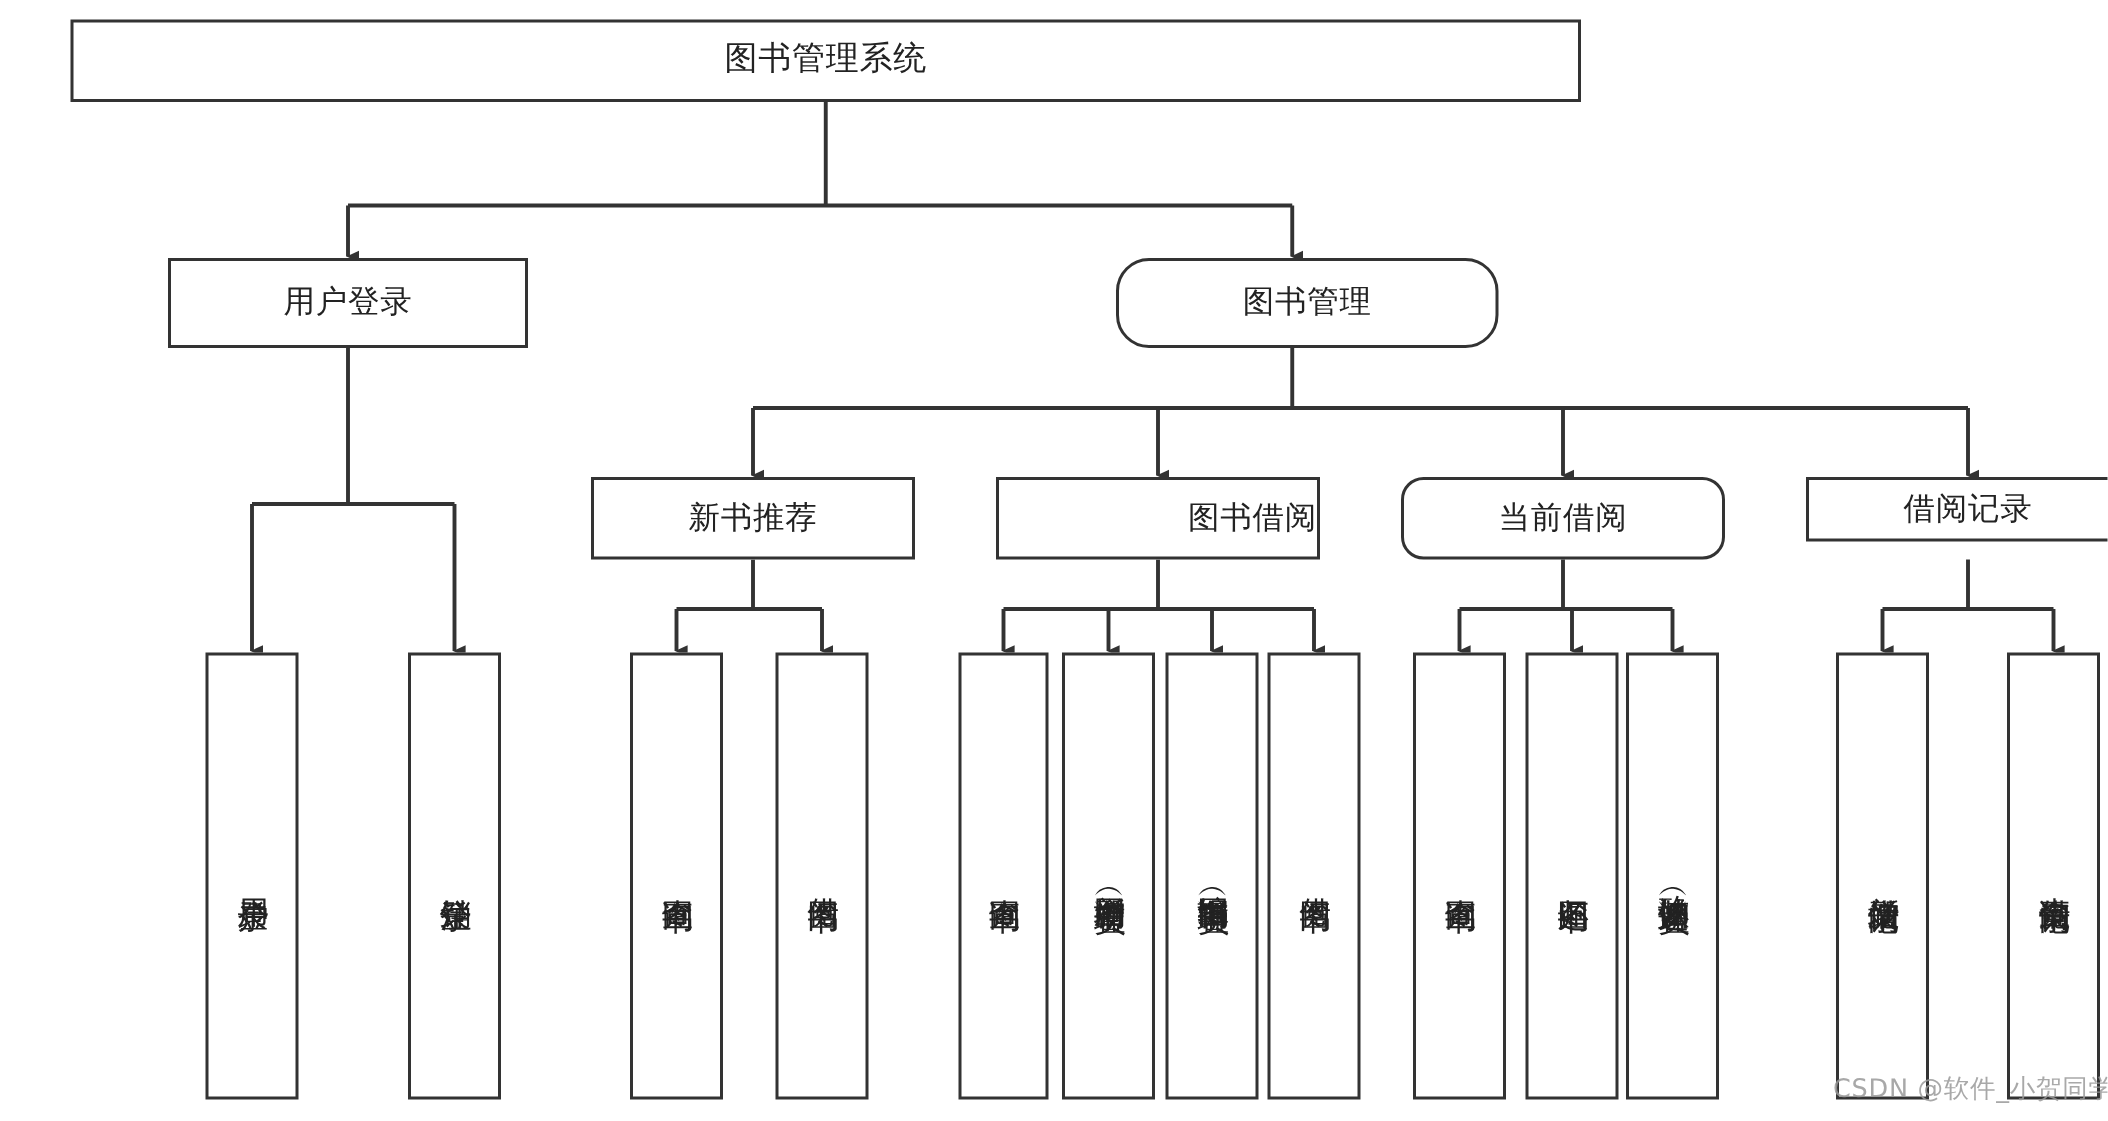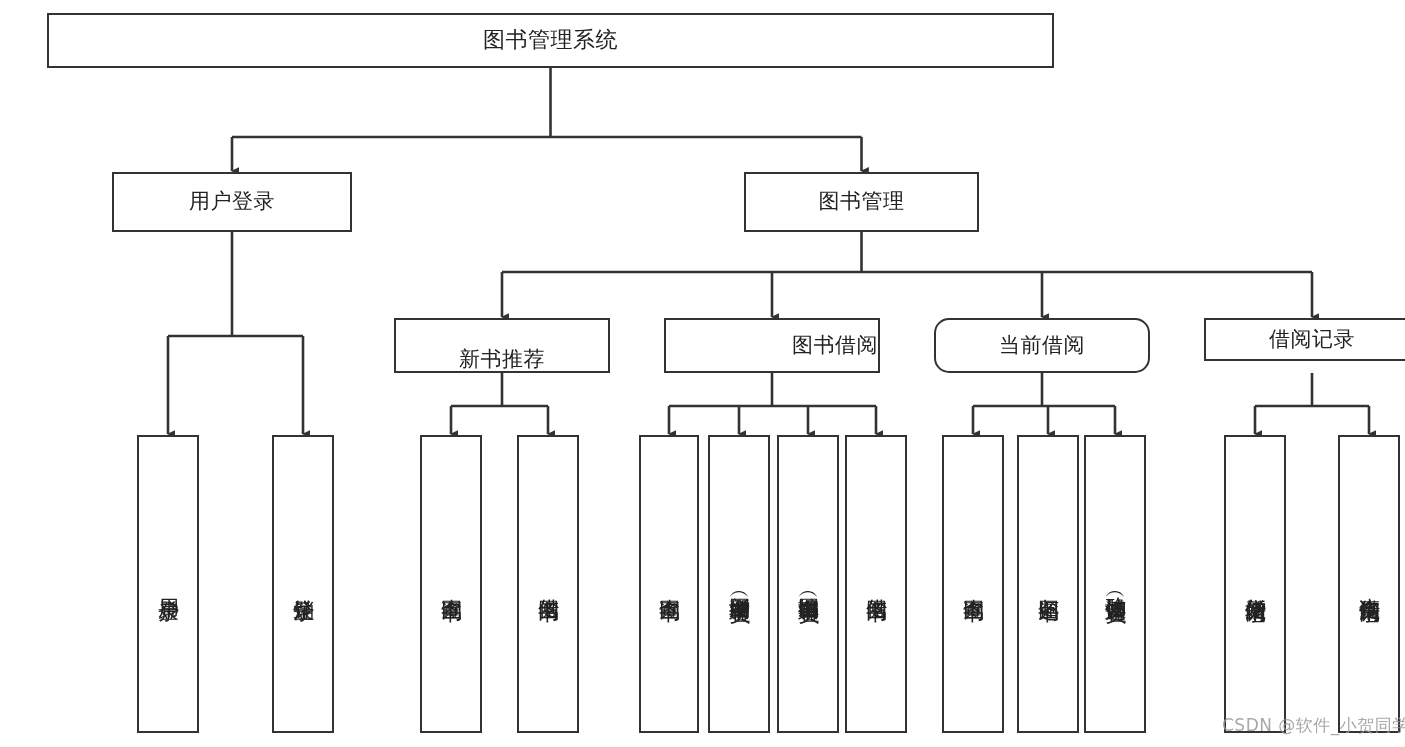--- a/index.html
+++ b/index.html
@@ -110,24 +110,24 @@
       </g>
   </svg>
 
   <div id="nodes-layer">
       <div class="node-box node-root" style="left: 15px; top: 13px; width: 1007px; height: 55px;">
         <span class="node-label-h">图书管理系统</span>
       </div>
       <div class="node-box" style="left: 80px; top: 172px; width: 240px; height: 60px;">
         <span class="node-label-h">用户登录</span>
       </div>
-      <div class="node-box" style="left: 712px; top: 172px; width: 235px; height: 60px;">
+      <div class="node-box" style="left: 712px; top: 172px; width: 255px; height: 60px; border-radius: 22px;">
         <span class="node-label-h">图书管理</span>
       </div>
-      <div class="node-box" style="left: 362px; top: 318px; width: 216px; height: 55px; align-items: flex-end;">
+      <div class="node-box" style="left: 362px; top: 318px; width: 216px; height: 55px;">
         <span class="node-label-h">新书推荐</span>
       </div>
       <div class="node-box" style="left: 632px; top: 318px; width: 216px; height: 55px; justify-content: flex-end;">
         <span class="node-label-h">图书借阅</span>
       </div>
       <div class="node-box" style="left: 902px; top: 318px; width: 216px; height: 55px; border-radius: 15px;">
         <span class="node-label-h">当前借阅</span>
       </div>
       <div class="node-box" style="left: 1172px; top: 318px; width: 216px; height: 43px;">
         <span class="node-label-h">借阅记录</span>

